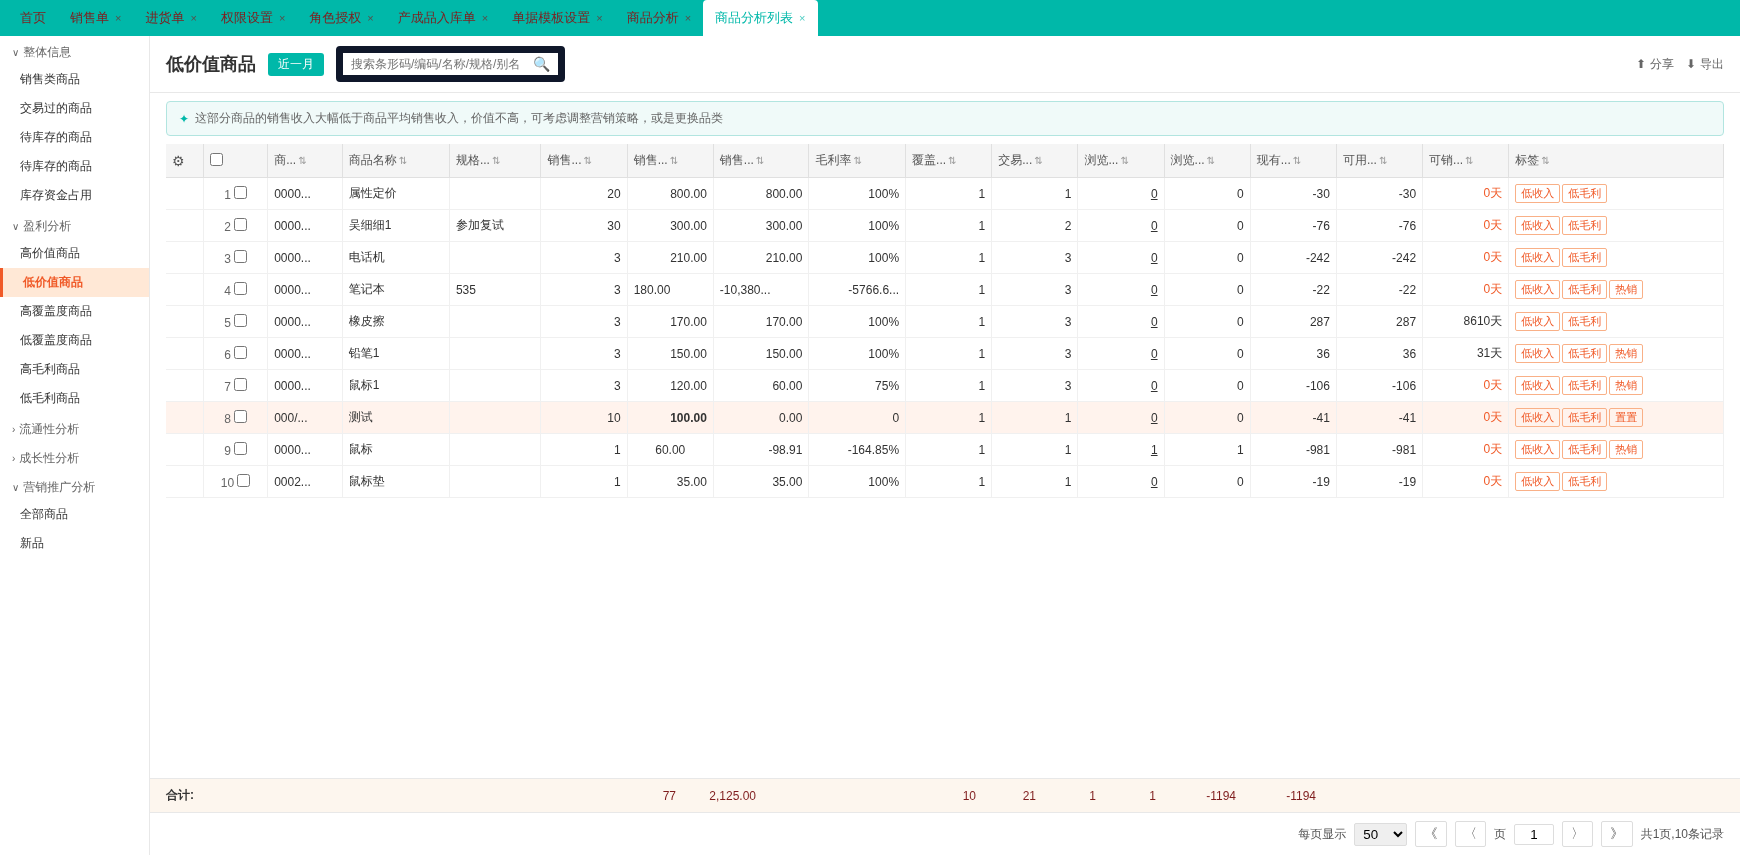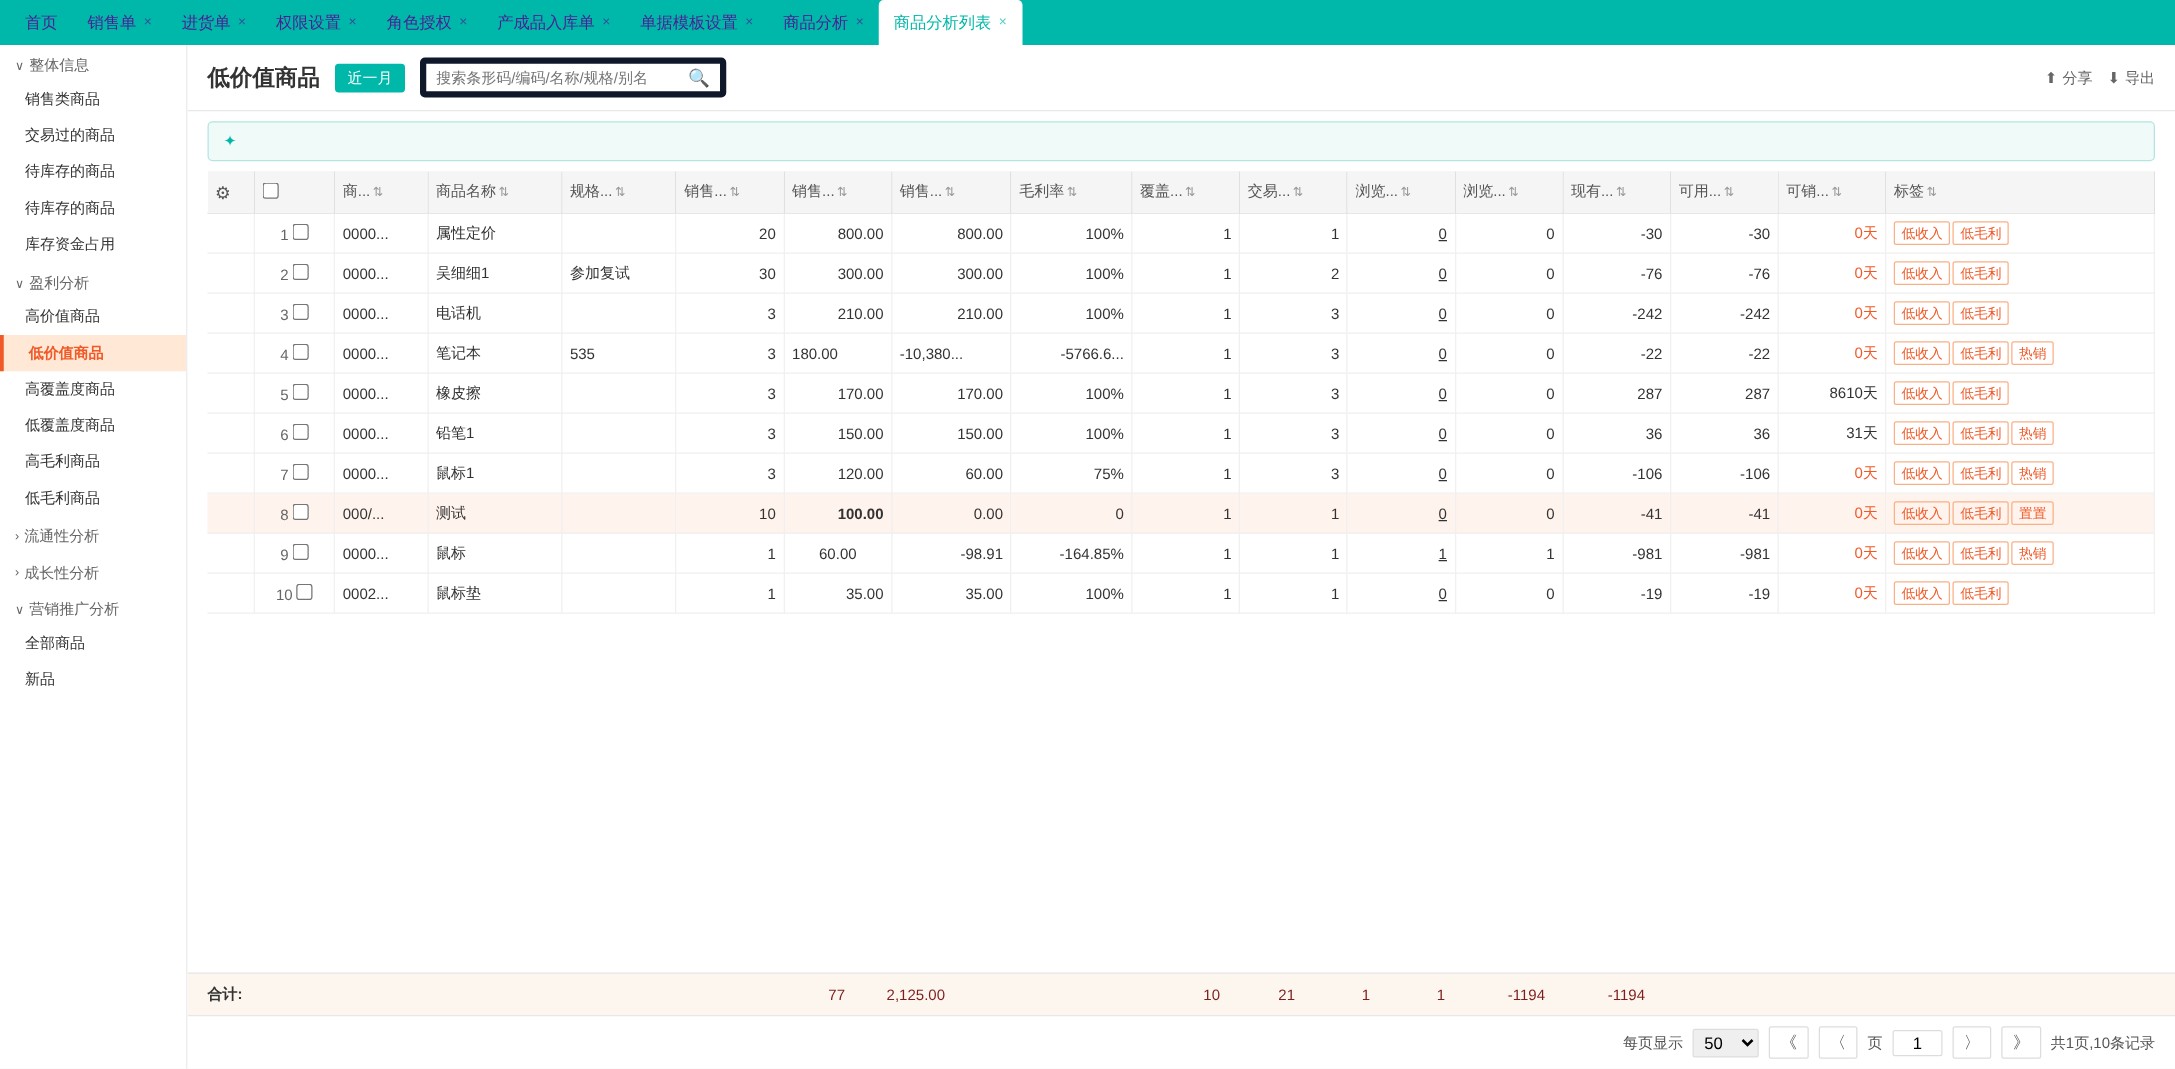--- a/index.html
+++ b/index.html
@@ -8,21 +8,21 @@
     
     .top-nav {
       display: flex;
       align-items: center;
       background: #00b8a9;
       height: 36px;
       padding: 0 8px;
       gap: 0;
     }
     .nav-item {
-      color: #4c1d95;
+      color: #7f1d1d;
       padding: 0 12px;
       height: 36px;
       display: flex;
       align-items: center;
       cursor: pointer;
       font-size: 13px;
       white-space: nowrap;
     }
     .nav-item.active { background: #fff; color: #00b8a9; border-radius: 4px 4px 0 0; }
     .nav-item .close-x { margin-left: 6px; font-size: 11px; opacity: 0.7; }
@@ -86,24 +86,24 @@
       color: #fff;
       border: none;
       border-radius: 3px;
       padding: 3px 10px;
       font-size: 12px;
       cursor: pointer;
     }
     .search-box {
       display: flex;
       align-items: center;
-      border: 5px solid #0f172a;
+      border: 7px solid #0f172a;
       border-radius: 4px;
       padding: 3px 8px;
-      gap: 22px;
+      gap: 2px;
       min-width: 220px;
     }
     .search-box input {
       border: none;
       outline: none;
       font-size: 12px;
       color: #999;
       width: 180px;
     }
     .search-icon { color: #00b8a9; font-size: 14px; }
@@ -311,20 +311,21 @@
           </span>
           <span class="action-btn">
             <span>⬇</span>
             <span>导出</span>
           </span>
         </div>
       </div>
 
       <div class="notice-bar">
         <span class="notice-icon">✦</span>
+        <span>这部分商品的销售收入大幅低于商品平均销售收入，价值不高，可考虑调整营销策略，或是更换品类</span>
       </div>
 
       <div class="table-wrap">
         <table>
           <thead>
             <tr>
 
             <th><span style="cursor:pointer;font-size:14px;">⚙</span></th>
                 <th><input type="checkbox" style=""></th>
                 <th><span>商...</span><span class="sort-icon">⇅</span></th>

